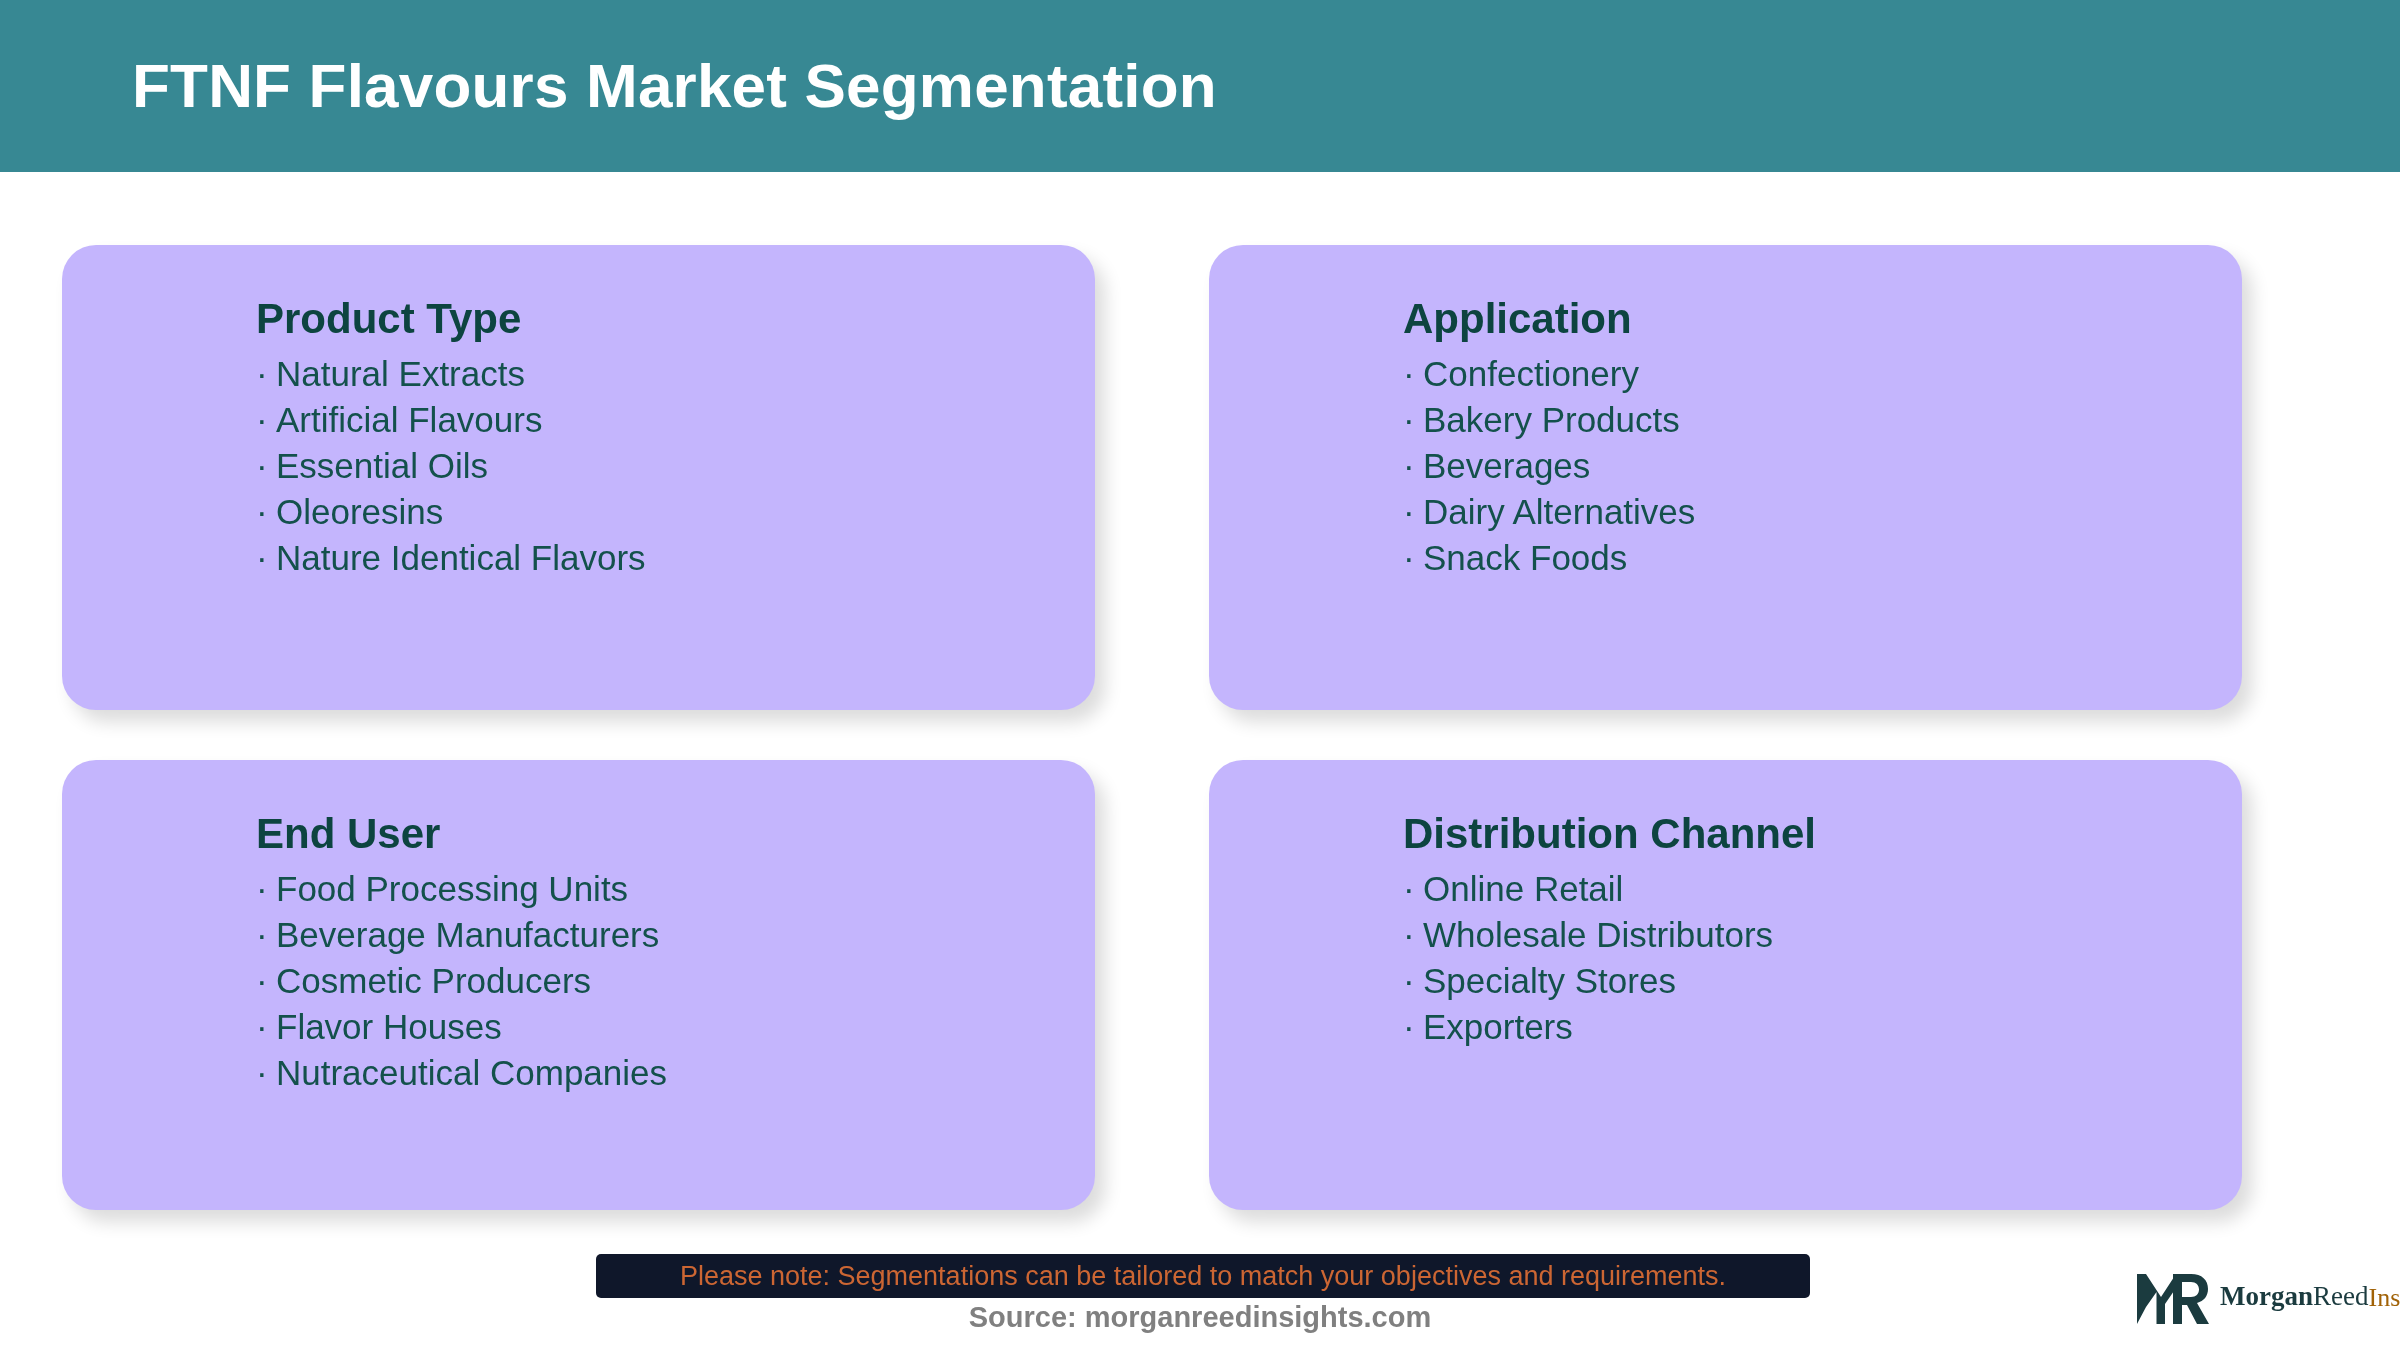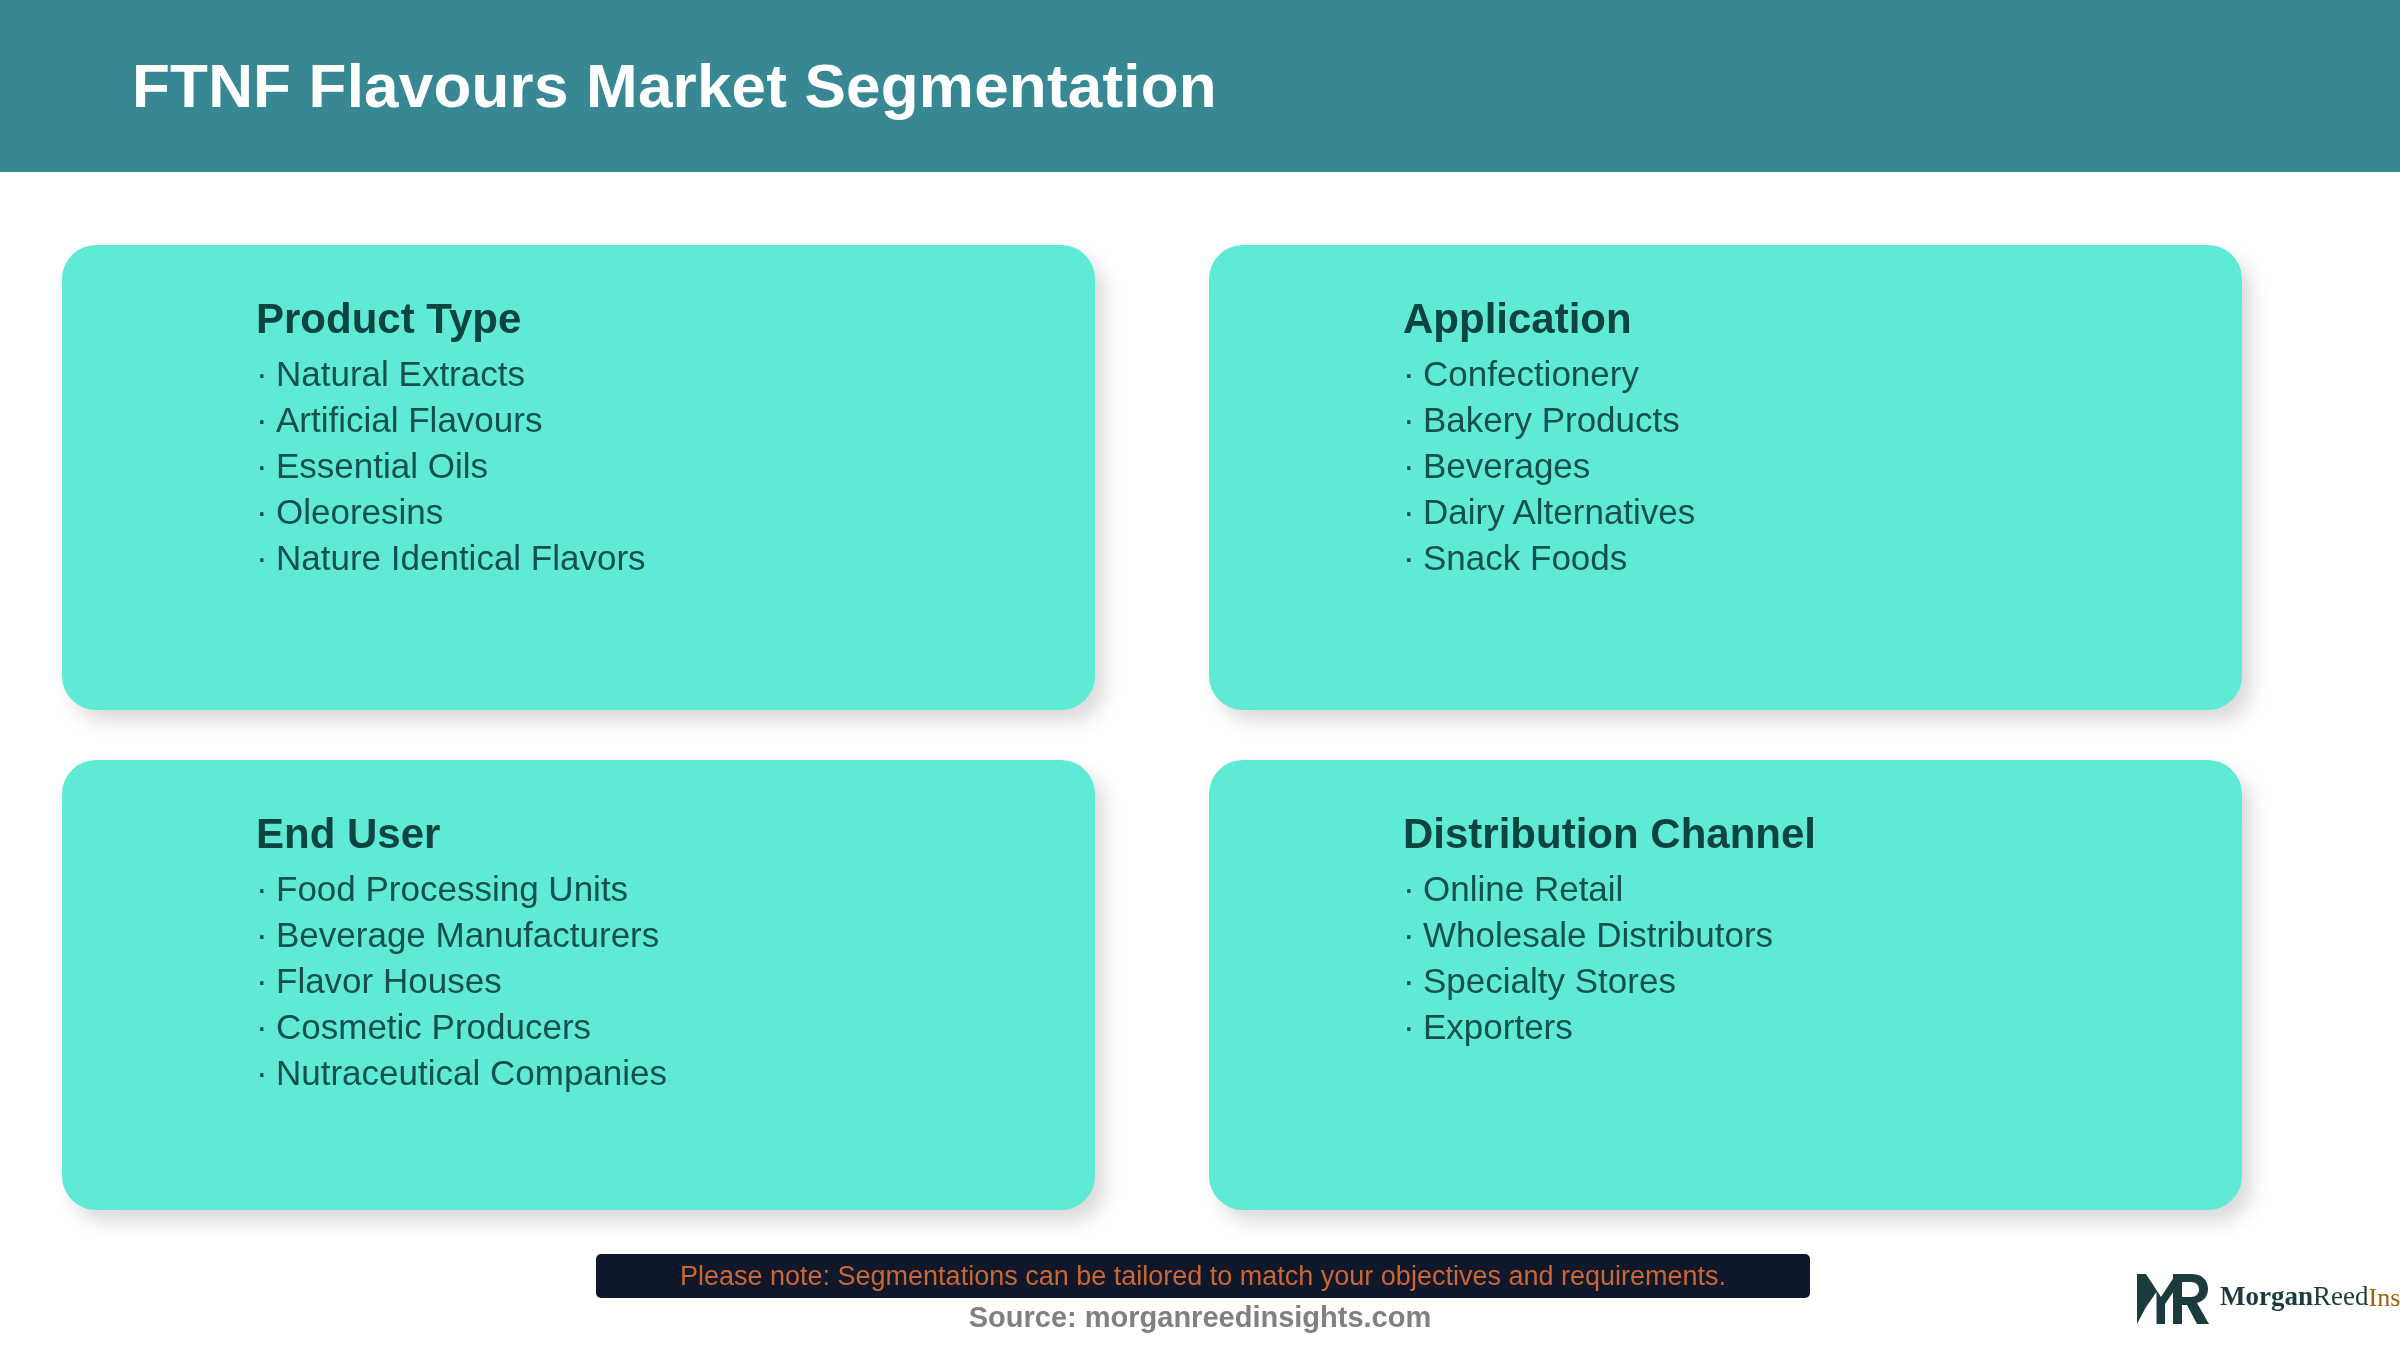--- a/index.html
+++ b/index.html
@@ -40,21 +40,21 @@
   
   .cards {
     position: absolute;
     left: 62px;
     top: 245px;
     width: 2180px;
     height: 965px;
   }
   .card {
     position: absolute;
-    background: #5eead4;
+    background: #c4b5fd;
     border-radius: 34px;
     box-shadow: 10px 12px 18px rgba(0,0,0,0.14);
     box-sizing: border-box;
     padding: 52px 46px 40px 46px;
   }
   .card-tl { left: 0;      top: 0;    width: 1033px; height: 465px; }
   .card-tr { left: 1147px; top: 0;    width: 1033px; height: 465px; }
   .card-bl { left: 0;      top: 515px; width: 1033px; height: 450px; }
   .card-br { left: 1147px; top: 515px; width: 1033px; height: 450px; }
 
@@ -193,22 +193,22 @@
       </ul>
     </div>
   </div>
 
   <div class="card card-bl">
     <div class="card-inner">
       <h2 class="card-heading">End User</h2>
       <ul class="card-list">
         <li><span class="bullet">·</span><span>Food Processing Units</span></li>
         <li><span class="bullet">·</span><span>Beverage Manufacturers</span></li>
+        <li><span class="bullet">·</span><span>Cosmetic Producers</span></li>
         <li><span class="bullet">·</span><span>Flavor Houses</span></li>
-        <li><span class="bullet">·</span><span>Cosmetic Producers</span></li>
         <li><span class="bullet">·</span><span>Nutraceutical Companies</span></li>
       </ul>
     </div>
   </div>
 
   <div class="card card-br">
     <div class="card-inner">
       <h2 class="card-heading">Distribution Channel</h2>
       <ul class="card-list">
         <li><span class="bullet">·</span><span>Online Retail</span></li>

